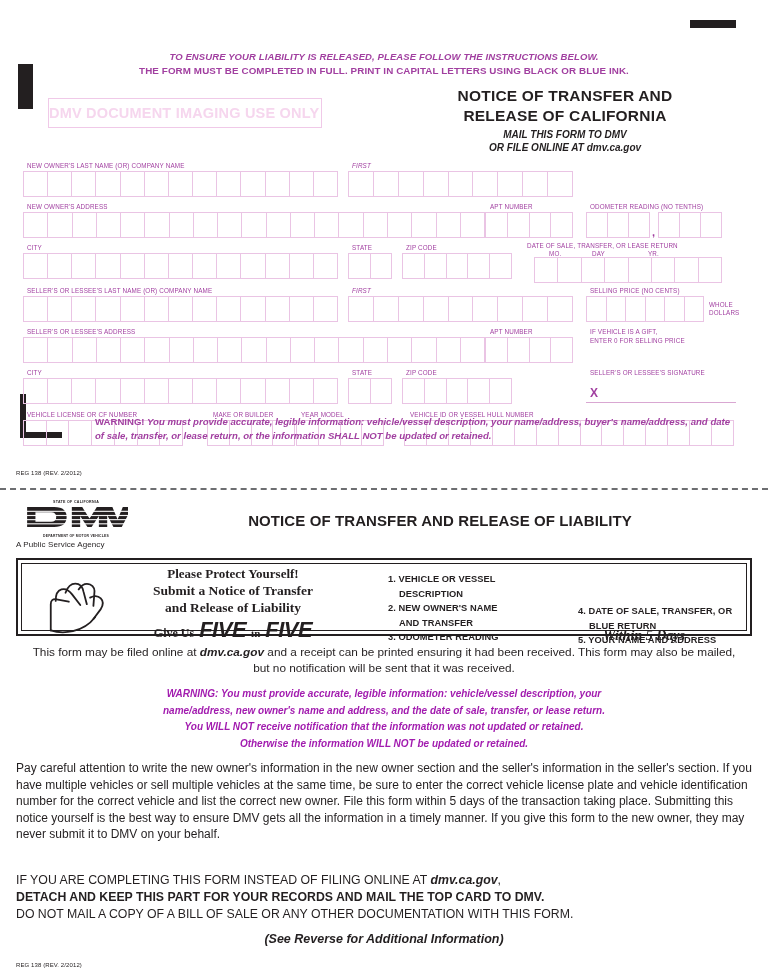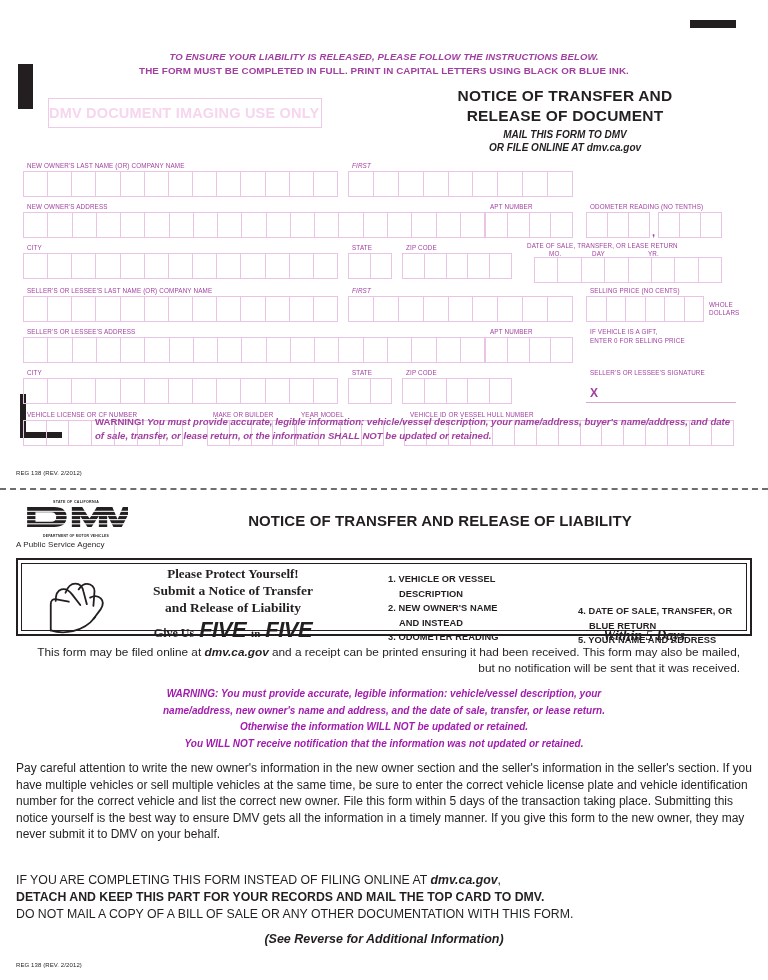--- a/index.html
+++ b/index.html
@@ -128,21 +128,21 @@
   .col-list{position:absolute;font-size:9.3px;font-weight:bold;line-height:14.5px;color:#231f20;letter-spacing:.05px;}
   .col-a{left:370px;top:12px;width:180px;}
   .col-b{left:560px;top:12px;width:190px;margin-top:32px;}
   .within{
     position:absolute;left:585px;top:68px;font-size:14px;font-weight:bold;font-style:italic;
     font-family:"Liberation Serif",serif;color:#231f20;
   }
 
   
   .p-online{
-    position:absolute;left:28px;top:148px;width:712px;text-align:right;
+    position:absolute;left:28px;top:148px;width:712px;text-align:center;
     font-size:11.8px;line-height:16px;color:#231f20;
   }
   .p-warning{
     position:absolute;left:28px;top:190px;width:712px;text-align:center;
     font-size:10px;line-height:16.5px;font-weight:bold;font-style:italic;color:#a21caf;
   }
   .p-body{
     position:absolute;left:16px;top:264px;width:736px;text-align:left;
     font-size:12px;line-height:16.5px;color:#231f20;
   }
@@ -171,21 +171,21 @@
   <div class="mark-bar"></div>
   <div class="mark-l-v"></div>
   <div class="mark-l-h"></div>
 
   <div class="imaging-box">
     <span>DMV DOCUMENT IMAGING USE ONLY</span>
   </div>
 
   <div class="title-block">
     <div class="t1">NOTICE OF TRANSFER AND</div>
-    <div class="t2">RELEASE OF DOCUMENT</div>
+    <div class="t2">RELEASE OF CALIFORNIA</div>
     <div class="t3">MAIL THIS FORM TO DMV</div>
     <div class="t4"><span>OR FILE ONLINE AT </span><span class="bold">dmv.ca.gov</span></div>
   </div>
 
   <div class="form-card">
 
     <div class="flabel" style="left:27px;top:4px;">NEW OWNER'S LAST NAME (OR) COMPANY NAME</div>
     <div class="comb" id="c-nolast" style="left:23px;top:13px;width:315px;">
         <div class="cell"></div>
         <div class="cell"></div>
@@ -517,40 +517,40 @@
           <span class="big5">FIVE</span>
           <span class="inw">in</span>
           <span class="big5">FIVE</span>
         </div>
       </div>
 
       <div class="col-list col-a">
         <div>1. VEHICLE OR VESSEL</div>
         <div style="padding-left:11px">DESCRIPTION</div>
         <div>2. NEW OWNER'S NAME</div>
-        <div style="padding-left:11px">AND INSTEAD</div>
+        <div style="padding-left:11px">AND TRANSFER</div>
         <div>3. ODOMETER READING</div>
       </div>
 
       <div class="col-list col-b">
         <div>4. DATE OF SALE, TRANSFER, OR</div>
         <div style="padding-left:11px">BLUE RETURN</div>
         <div>5. YOUR NAME AND ADDRESS</div>
       </div>
 
       <div class="within">Within 5 Days</div>
     </div>
 
     <div class="p-online"><span>This form may be filed online at </span><span class="bold ital">dmv.ca.gov</span><span> and a receipt can be printed ensuring it had been received. This form may also be mailed, but no notification will be sent that it was received.</span></div>
 
     <div class="p-warning">
       <div>WARNING: You must provide accurate, legible information: vehicle/vessel description, your</div>
       <div>name/address, new owner's name and address, and the date of sale, transfer, or lease return.</div>
+      <div>You WILL NOT receive notification that the information was not updated or retained.</div>
       <div>Otherwise the information WILL NOT be updated or retained.</div>
-      <div>You WILL NOT receive notification that the information was not updated or retained.</div>
     </div>
 
     <div class="p-body">Pay careful attention to write the new owner's information in the new owner section and the seller's information in the seller's section. If you have multiple vehicles or sell multiple vehicles at the same time, be sure to enter the correct vehicle license plate and vehicle identification number for the correct vehicle and list the correct new owner. File this form within 5 days of the transaction taking place. Submitting this notice yourself is the best way to ensure DMV gets all the information in a timely manner. If you give this form to the new owner, they may never submit it to DMV on your behalf.</div>
 
     <div class="p-detach">
       <div><span>IF YOU ARE COMPLETING THIS FORM INSTEAD OF FILING ONLINE AT </span><span class="bold ital">dmv.ca.gov</span><span>,</span></div>
       <div class="d2">DETACH AND KEEP THIS PART FOR YOUR RECORDS AND MAIL THE TOP CARD TO DMV.</div>
       <div>DO NOT MAIL A COPY OF A BILL OF SALE OR ANY OTHER DOCUMENTATION WITH THIS FORM.</div>
     </div>
 

